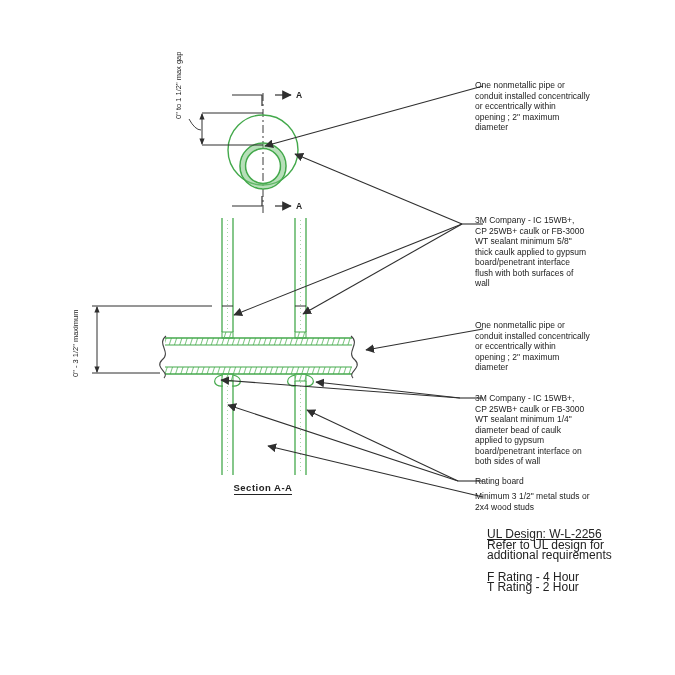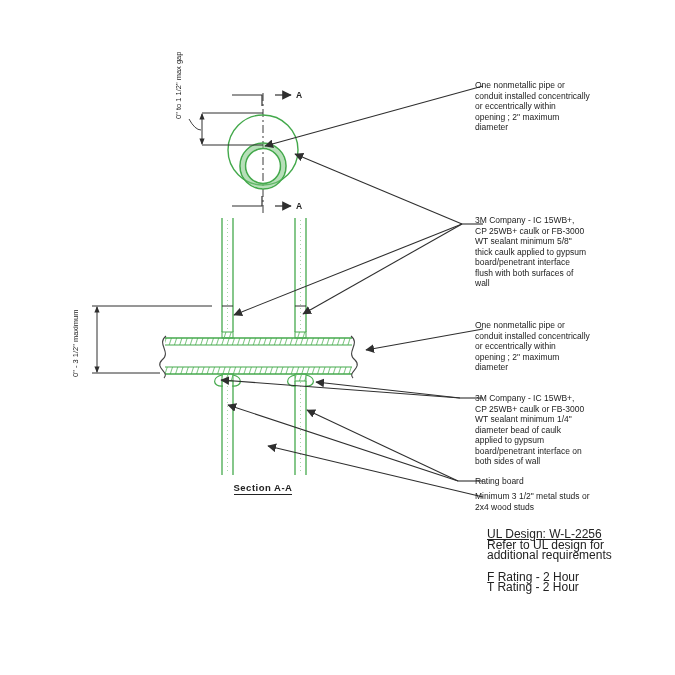--- a/index.html
+++ b/index.html
@@ -184,18 +184,18 @@
 
   <div class="section-label">
     <span>Section A-A</span>
   </div>
 
   <div class="notes">
     <div class="ul-line">UL Design: W-L-2256</div>
     <div class="refer">Refer to UL design for
 additional requirements</div>
     <div class="ratings">
-      <div class="rating">F Rating - 2 Hour</div>
+      <div class="rating">F Rating - 4 Hour</div>
       <div class="rating">T Rating - 2 Hour</div>
     </div>
   </div>
 
 </div>
 
 </body></html>

